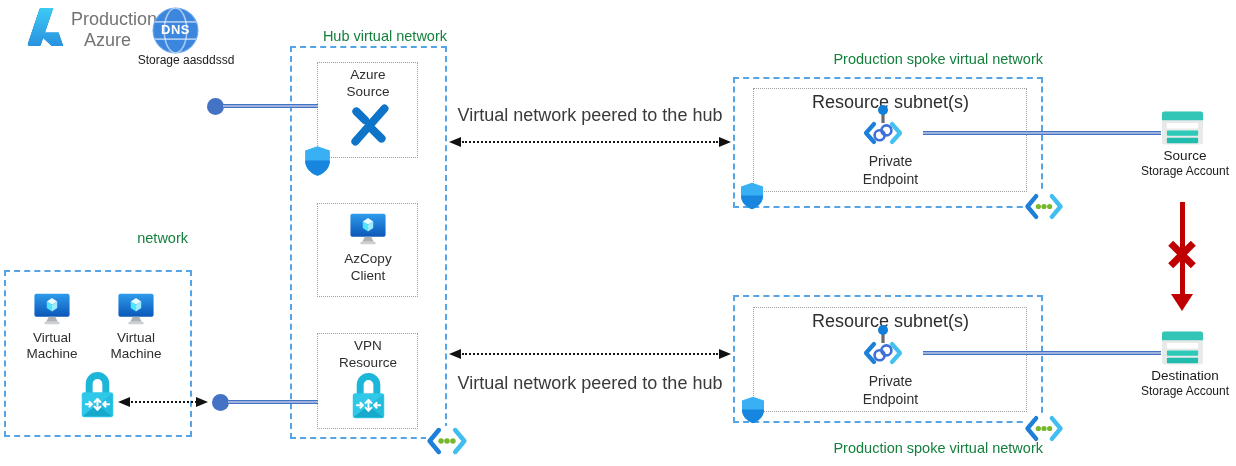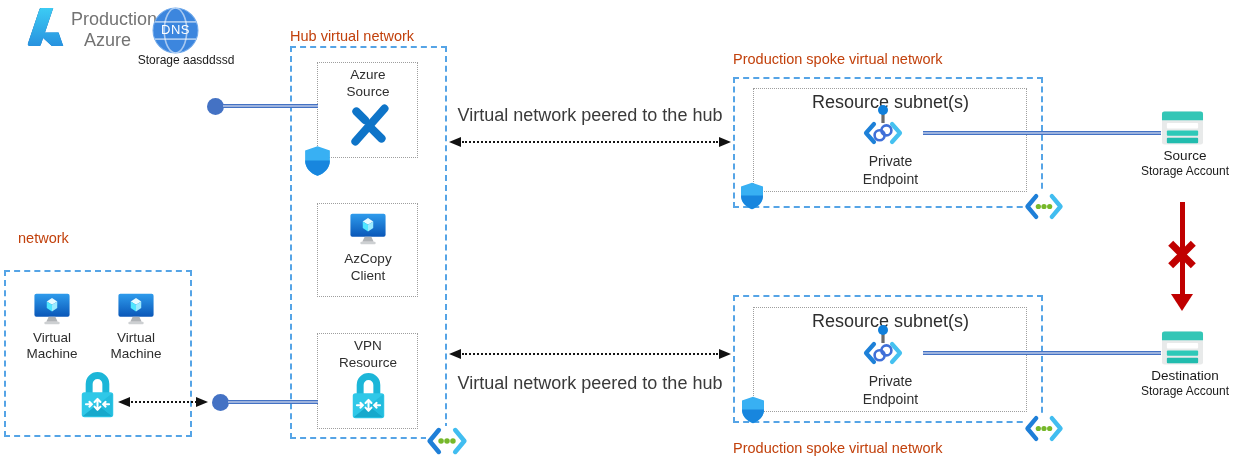--- a/index.html
+++ b/index.html
@@ -1,31 +1,31 @@
 <!DOCTYPE html>
 <html><head>
 <meta charset="utf-8">
 <style>
   html,body{margin:0;padding:0;background:#fff;}
   #canvas{position:relative;width:1236px;height:466px;background:#ffffff;
     font-family:"Liberation Sans",sans-serif;color:#333;overflow:hidden;}
   .abs{position:absolute;}
   .dashed-box{border:2px dashed #55A4E6;}
   .dotted-box{border:1.5px dotted #9E9E9E;}
-  .title{font-size:14.5px;color:#c2410c;text-align:left;line-height:18px;}
+  .title{font-size:14.5px;color:#15803d;text-align:right;line-height:18px;}
   .lbl{font-size:13.5px;color:#2E2E2E;text-align:center;line-height:17px;}
   .sm{font-size:18px;}
   .dotline{height:0;border-top:2.5px dotted #161616;}
   .arrR{width:0;height:0;border-top:5.5px solid transparent;border-bottom:5.5px solid transparent;border-left:12px solid #111;}
   .arrL{width:0;height:0;border-top:5.5px solid transparent;border-bottom:5.5px solid transparent;border-right:12px solid #111;}
   .blueline{height:4px;background:linear-gradient(#4472C4 28%,#9DB3DE 28% 72%,#4472C4 72%);}
   .bluedot{width:17px;height:17px;border-radius:50%;background:#4472C4;}
   .brand{font-size:18px;color:#737373;line-height:21px;}
   .dns-circle{width:47px;height:47px;border-radius:50%;}
-  .dns-text{position:absolute;left:0;top:15px;width:100%;text-align:center;color:#fff;font-size:13px;font-weight:normal;letter-spacing:.5px;}
+  .dns-text{position:absolute;left:0;top:15px;width:100%;text-align:center;color:#fff;font-size:13px;font-weight:bold;letter-spacing:.5px;}
   .caption{font-size:12px;color:#1a1a1a;text-align:center;}
   .storname{font-size:13.5px;color:#1a1a1a;text-align:center;}
   .stortype{font-size:12px;color:#1a1a1a;text-align:center;}
   .redbar{background:#C00000;}
 </style>
 </head>
 <body>
 
 <div id="canvas">
 

